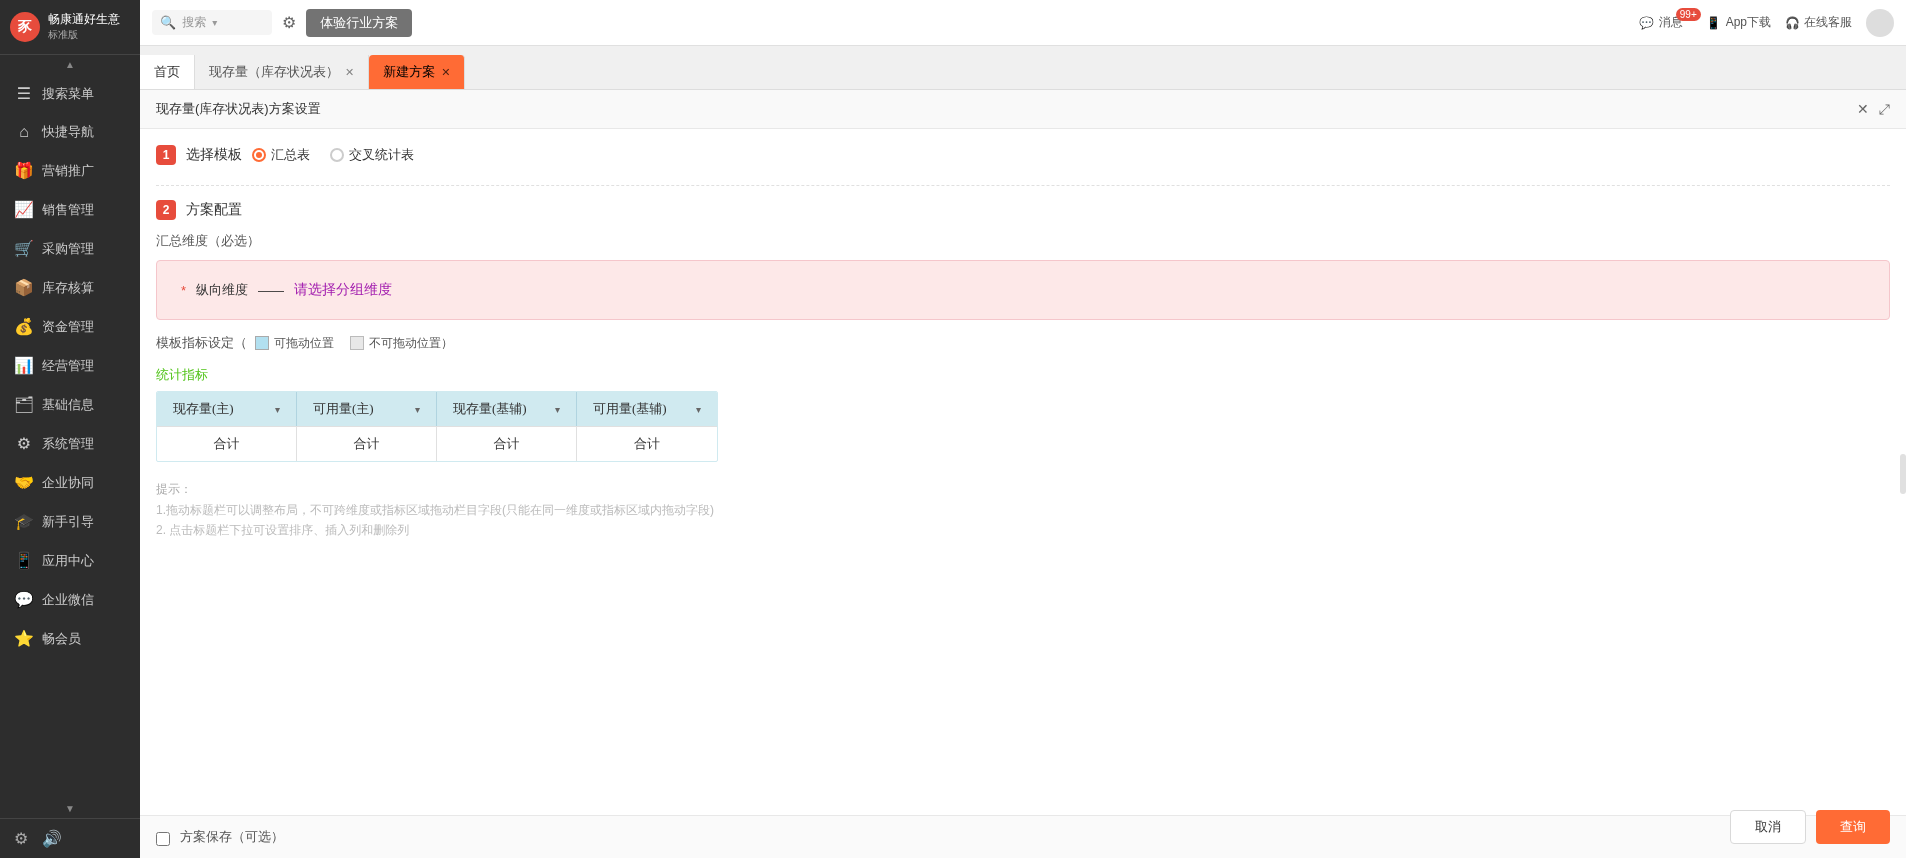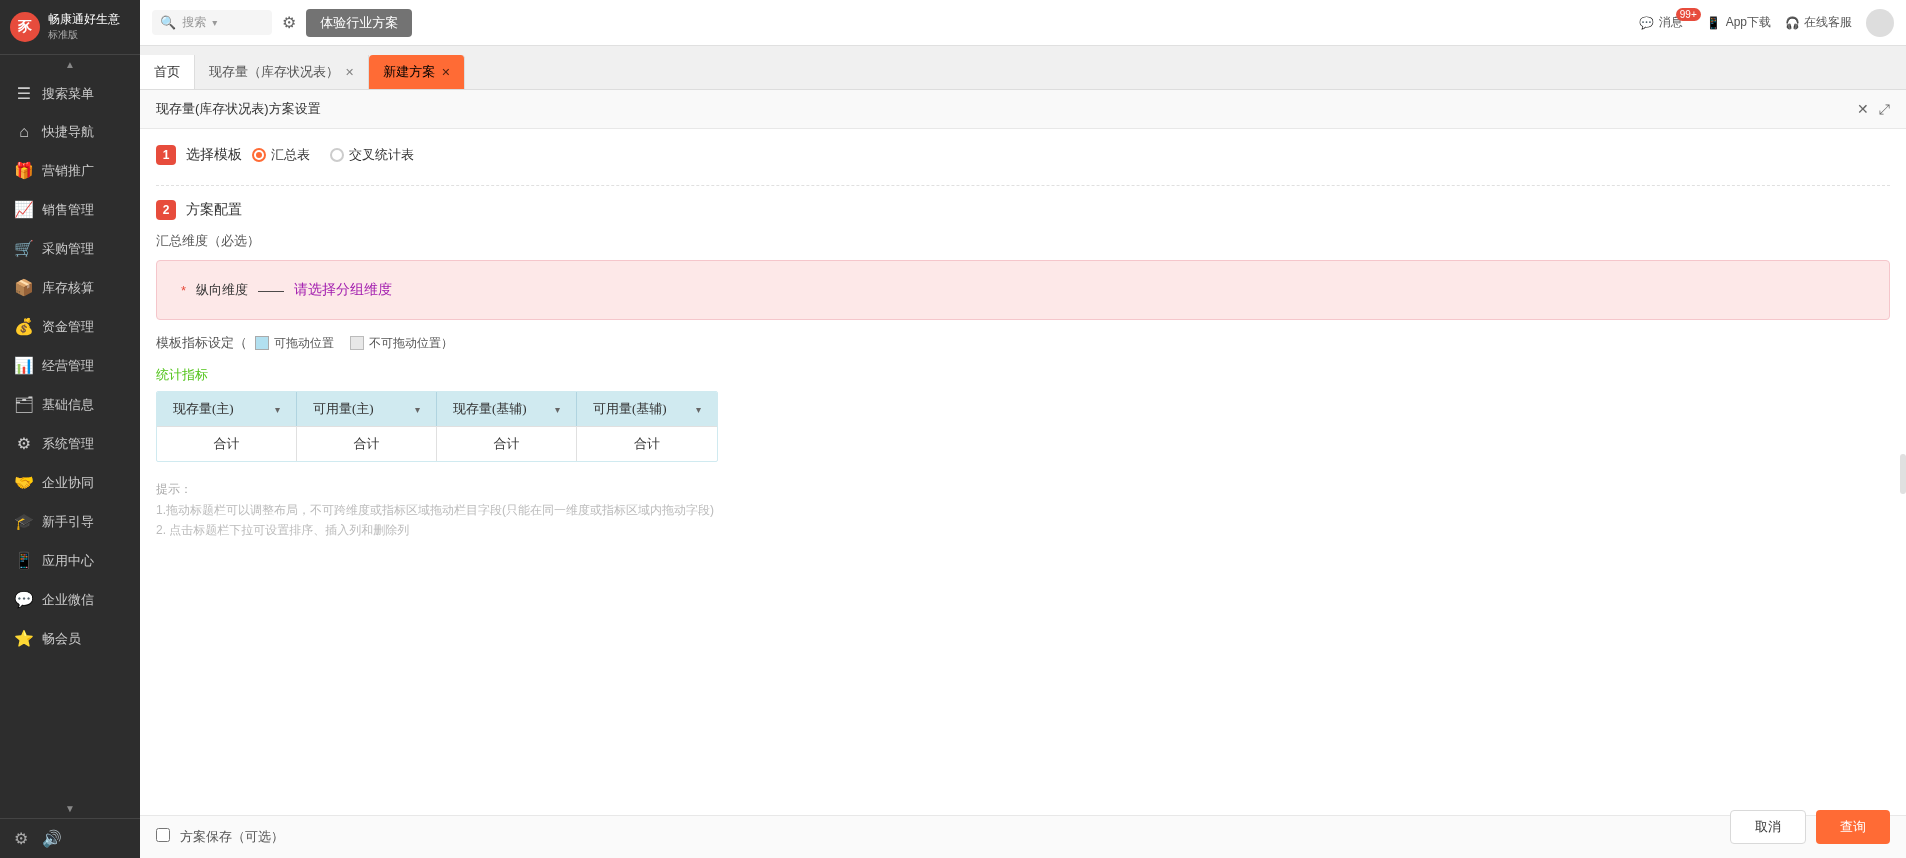--- a/index.html
+++ b/index.html
@@ -251,21 +251,21 @@
     .tips-section { margin-top: 16px; }
     .tips-title { font-size: 12px; color: #aaa; margin-bottom: 4px; }
     .tips-item { font-size: 12px; color: #bbb; margin-bottom: 3px; }
 
     
     .panel-footer {
       padding: 12px 16px;
       background: #fafafa;
       border-top: 1px solid #e8e8e8;
       display: flex;
-      align-items: flex-start;
+      align-items: flex-end;
       gap: 10px;
     }
     .save-checkbox { width: 14px; height: 14px; cursor: pointer; }
     .save-label { font-size: 13px; color: #555; }
 
     .action-buttons {
       position: absolute;
       bottom: 14px;
       right: 16px;
       display: flex;

